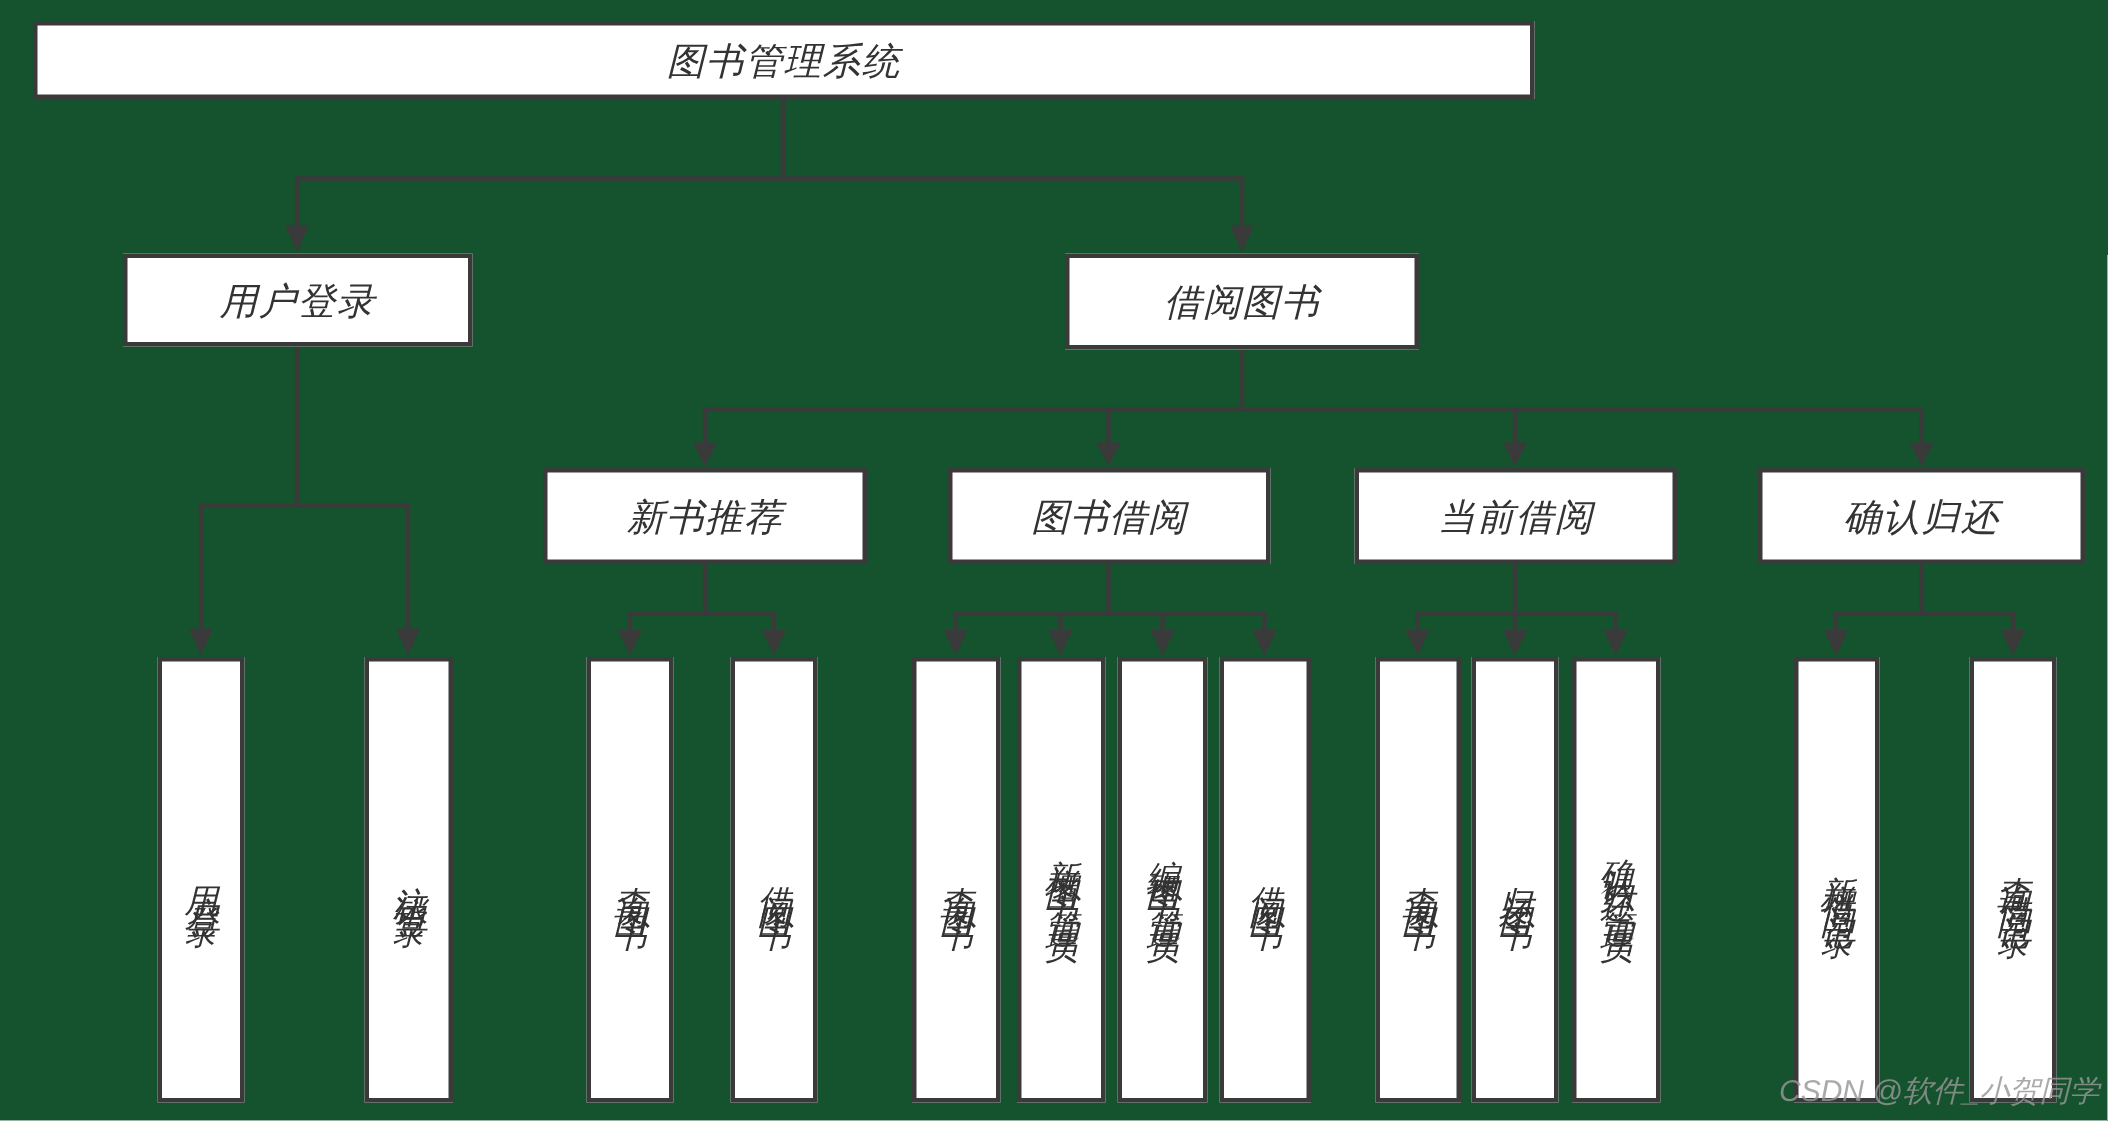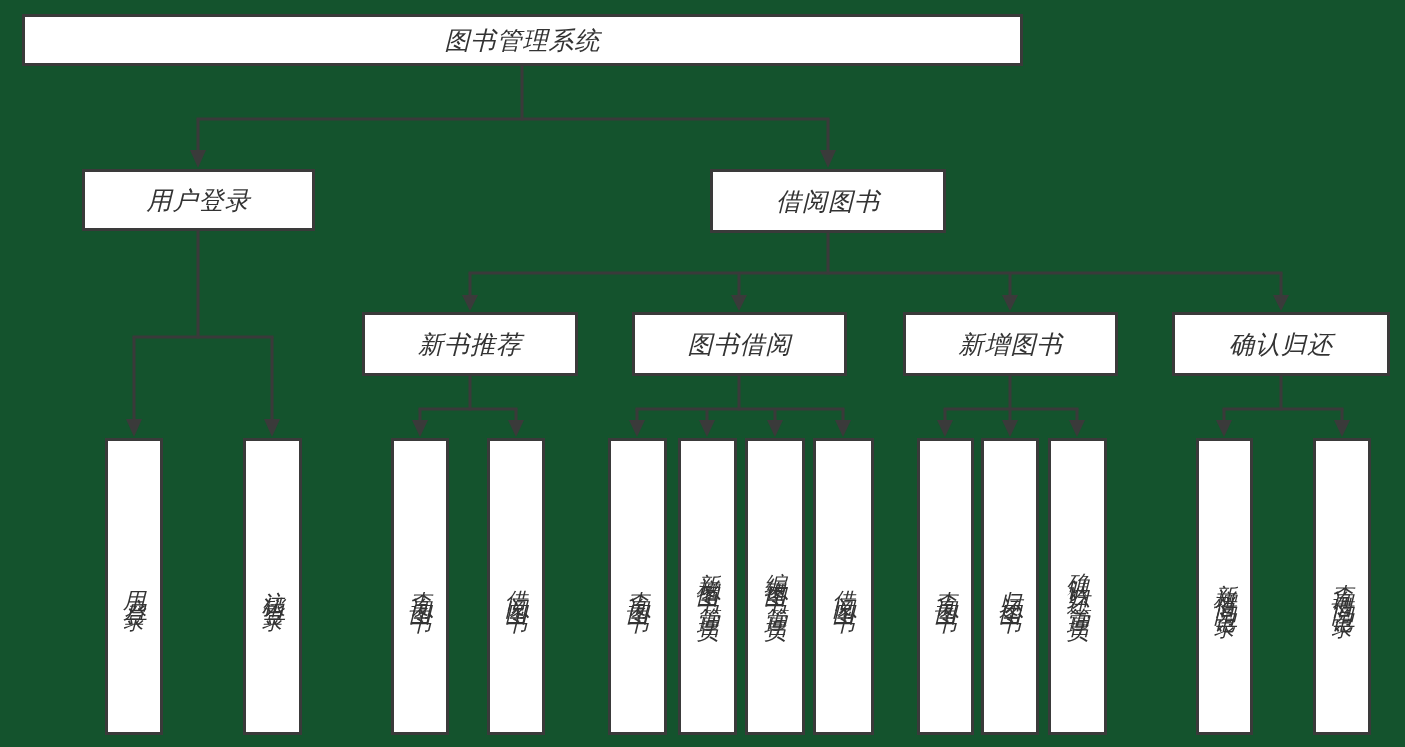--- a/index.html
+++ b/index.html
@@ -154,21 +154,21 @@
     <span class="hlabel">借阅图书</span>
   </div>
 
   <div class="hnode" style="left:632px; top:312px; width:215px; height:64px">
     <span class="hlabel">图书借阅</span>
   </div>
   <div class="hnode" style="left:362px; top:312px; width:216px; height:64px">
     <span class="hlabel">新书推荐</span>
   </div>
   <div class="hnode" style="left:903px; top:312px; width:215px; height:64px">
-    <span class="hlabel">新增图书</span>
+    <span class="hlabel">当前借阅</span>
   </div>
   <div class="hnode" style="left:1172px; top:312px; width:218px; height:64px">
     <span class="hlabel">确认归还</span>
   </div>
 
   <div class="vnode" style="left:105px; width:58px">
     <span class="vlabel">用户登录</span>
   </div>
   <div class="vnode" style="left:243px; width:59px">
     <span class="vlabel">注销登录</span>
@@ -204,14 +204,15 @@
     <span class="vlabel">确认归还（管理员）</span>
   </div>
 
   <div class="vnode" style="left:1196px; width:57px">
     <span class="vlabel">新增借阅记录</span>
   </div>
   <div class="vnode" style="left:1313px; width:58px">
     <span class="vlabel">查询借阅记录</span>
   </div>
 
+  <div id="watermark">CSDN @软件_小贺同学</div>
 
 </div>
 
 </body></html>

